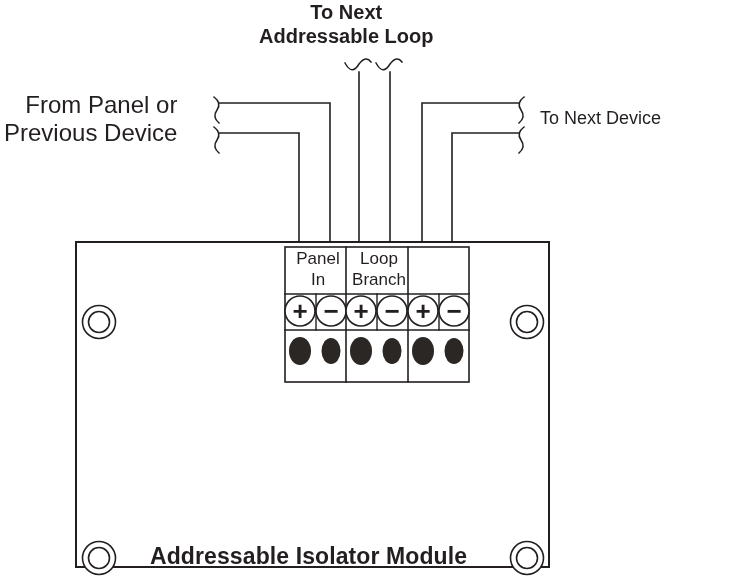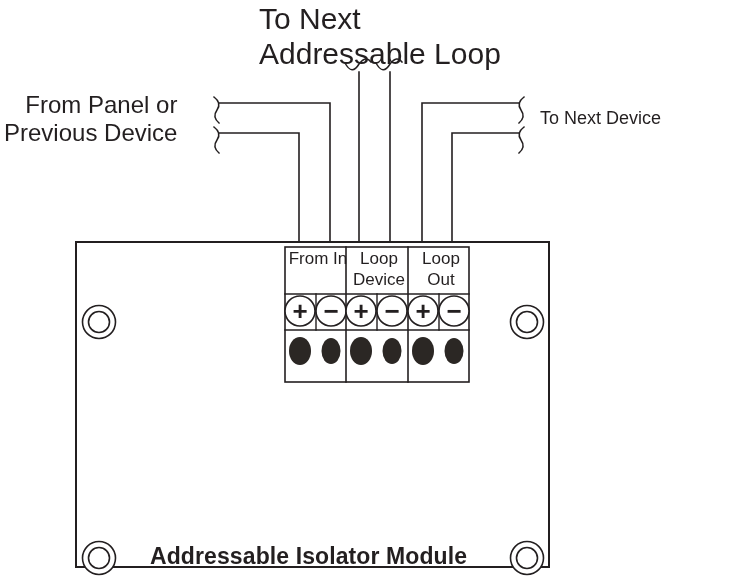--- a/index.html
+++ b/index.html
@@ -27,22 +27,23 @@
   .lbl {
     position: absolute;
     color: #231f20;
     font-family: "Liberation Sans", sans-serif;
     white-space: pre;
     line-height: 1.18;
   }
   #label-to-next-loop {
     left: 259px;
     top: 1px;
-    font-size: 30px;
-    text-align: left;
+    font-size: 20px;
+    text-align: center;
+    font-weight: bold;
   }
   #label-from-panel {
     left: 4px;
     top: 91px;
     font-size: 24px;
     text-align: right;
   }
   #label-to-next-device {
     left: 540px;
     top: 108px;
@@ -157,26 +158,24 @@
 
   <div class="lbl" id="label-to-next-loop">To Next
 Addressable Loop</div>
 
   <div class="lbl" id="label-from-panel">From Panel or
 Previous Device</div>
 
   <div class="lbl" id="label-to-next-device">To Next Device</div>
 
 
-  <div class="terminal-name" id="terminal-name-0">From
+  <div class="terminal-name" id="terminal-name-0">Panel
 In</div>
   <div class="terminal-name" id="terminal-name-1">Loop
-Device</div>
-  <div class="terminal-name" id="terminal-name-2">Loop
-Out</div>
+Branch</div>
 
   <div class="pm-sign" style="left:288px; top:298px; width:24px; font-size:26px;">+</div>
   <div class="pm-sign" style="left:319px; top:298px; width:24px; font-size:26px;">−</div>
   <div class="pm-sign" style="left:349px; top:298px; width:24px; font-size:26px;">+</div>
   <div class="pm-sign" style="left:380px; top:298px; width:24px; font-size:26px;">−</div>
   <div class="pm-sign" style="left:411px; top:298px; width:24px; font-size:26px;">+</div>
   <div class="pm-sign" style="left:442px; top:298px; width:24px; font-size:26px;">−</div>
 
   <div class="lbl" id="module-title">Addressable Isolator Module</div>
 

